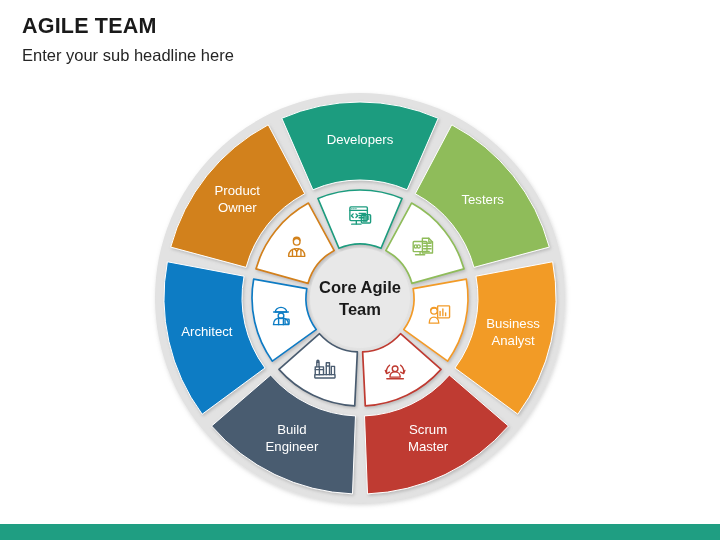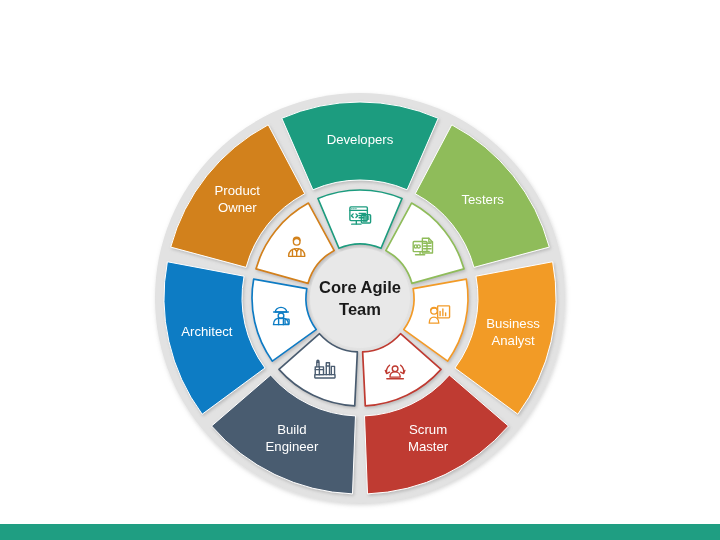--- a/index.html
+++ b/index.html
@@ -74,20 +74,24 @@
     fill: #1a1a1a;
     text-anchor: middle;
     dominant-baseline: middle;
   }
 </style>
 </head>
 <body>
 
 <div id="slide">
 
+  <div id="header">
+    <h1 id="title">AGILE TEAM</h1>
+    <p id="subtitle">Enter your sub headline here</p>
+  </div>
 
   <div id="wheel-wrap">
     <svg id="wheel-svg" width="720" height="540" viewBox="0 0 720 540" xmlns="http://www.w3.org/2000/svg">
       <defs>
         <filter id="softshadow" x="-30%" y="-30%" width="170%" height="170%">
           <feDropShadow dx="1.2" dy="1.6" stdDeviation="1.6" flood-color="#8a8a8a" flood-opacity="0.45"></feDropShadow>
         </filter>
         <filter id="ringshadow" x="-20%" y="-20%" width="150%" height="150%">
           <feDropShadow dx="1" dy="2" stdDeviation="2.2" flood-color="#9a9a9a" flood-opacity="0.40"></feDropShadow>
         </filter>

